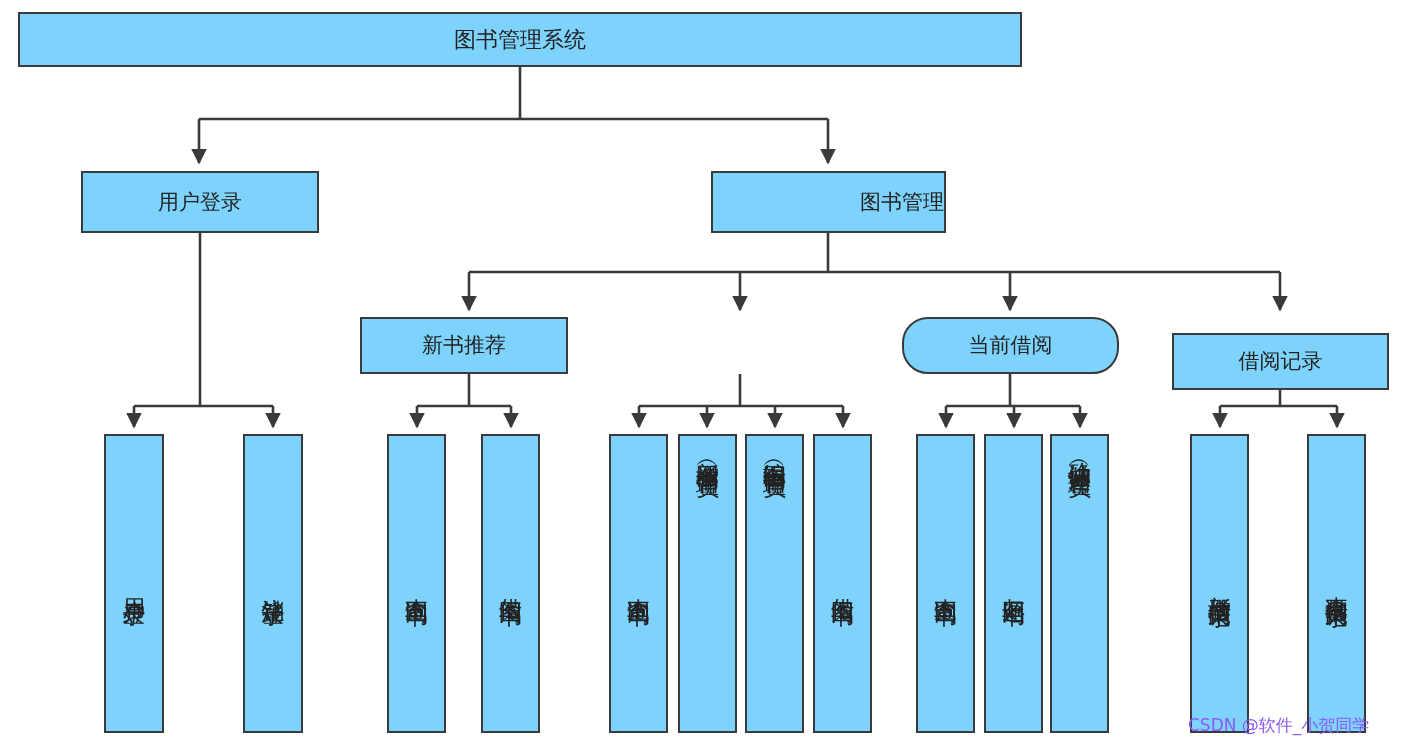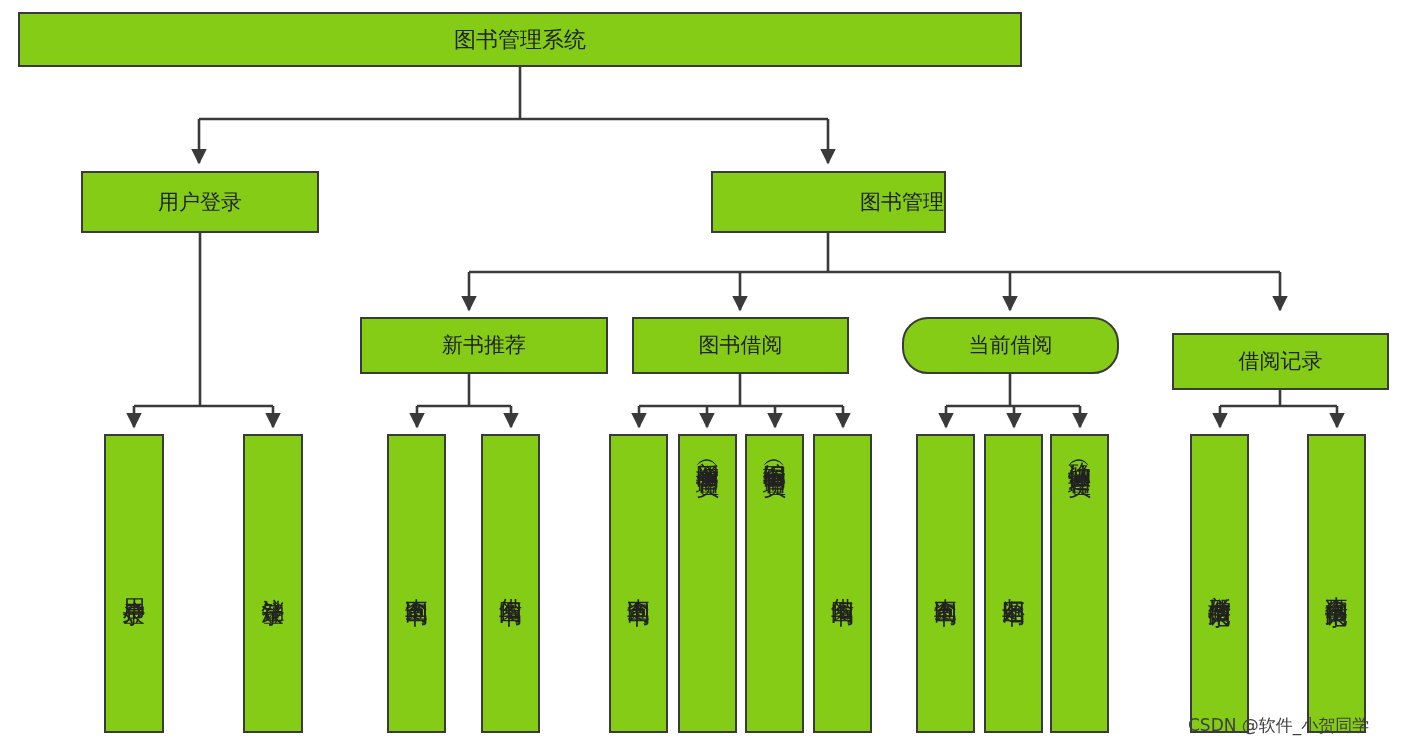--- a/index.html
+++ b/index.html
@@ -22,21 +22,21 @@
     position: absolute;
     left: 0;
     top: 0;
     width: 1405px;
     height: 747px;
     pointer-events: none;
   }
   .node {
     position: absolute;
     box-sizing: border-box;
-    background: #84cc16;
+    background: #7dd3fc;
     border: 2px solid #3a3a3a;
     display: flex;
     align-items: center;
     justify-content: center;
     color: #222222;
     z-index: 2;
   }
   .node .label {
     display: block;
     text-align: center;
@@ -63,21 +63,21 @@
     line-height: 1;
     white-space: normal;
     max-height: 276px;
   }
   .node.vert.center-text {
     align-items: center;
     padding-top: 0;
   }
   .watermark {
     position: absolute;
-    color: #404040;
+    color: #8b5cf6;
     font-size: 17px;
     white-space: nowrap;
     z-index: 3;
     text-align: right;
   }
 </style>
 </head>
 <body>
 
 <div id="canvas">
@@ -136,25 +136,22 @@
     <span class="label">图书管理系统</span>
   </div>
 
   <div class="node horiz" style="left: 81px; top: 171px; width: 238px; height: 62px;">
     <span class="label">用户登录</span>
   </div>
   <div class="node horiz" style="left: 711px; top: 171px; width: 235px; height: 62px; justify-content: flex-end;">
     <span class="label">图书管理</span>
   </div>
 
-  <div class="node horiz" style="left: 360px; top: 317px; width: 248px; height: 57px; align-items: center;">
+  <div class="node horiz" style="left: 360px; top: 317px; width: 208px; height: 57px; align-items: center;">
     <span class="label">新书推荐</span>
-  </div>
-  <div class="node horiz" style="left: 632px; top: 317px; width: 217px; height: 57px;">
-    <span class="label">图书借阅</span>
   </div>
   <div class="node horiz" style="left: 902px; top: 317px; width: 217px; height: 57px; border-radius: 26px;">
     <span class="label">当前借阅</span>
   </div>
   <div class="node horiz" style="left: 1172px; top: 333px; width: 217px; height: 57px;">
     <span class="label">借阅记录</span>
   </div>
 
   <div class="node vert center-text" style="left: 104px; top: 434px; width: 60px; height: 299px;">
     <span class="label">用户登录</span>

